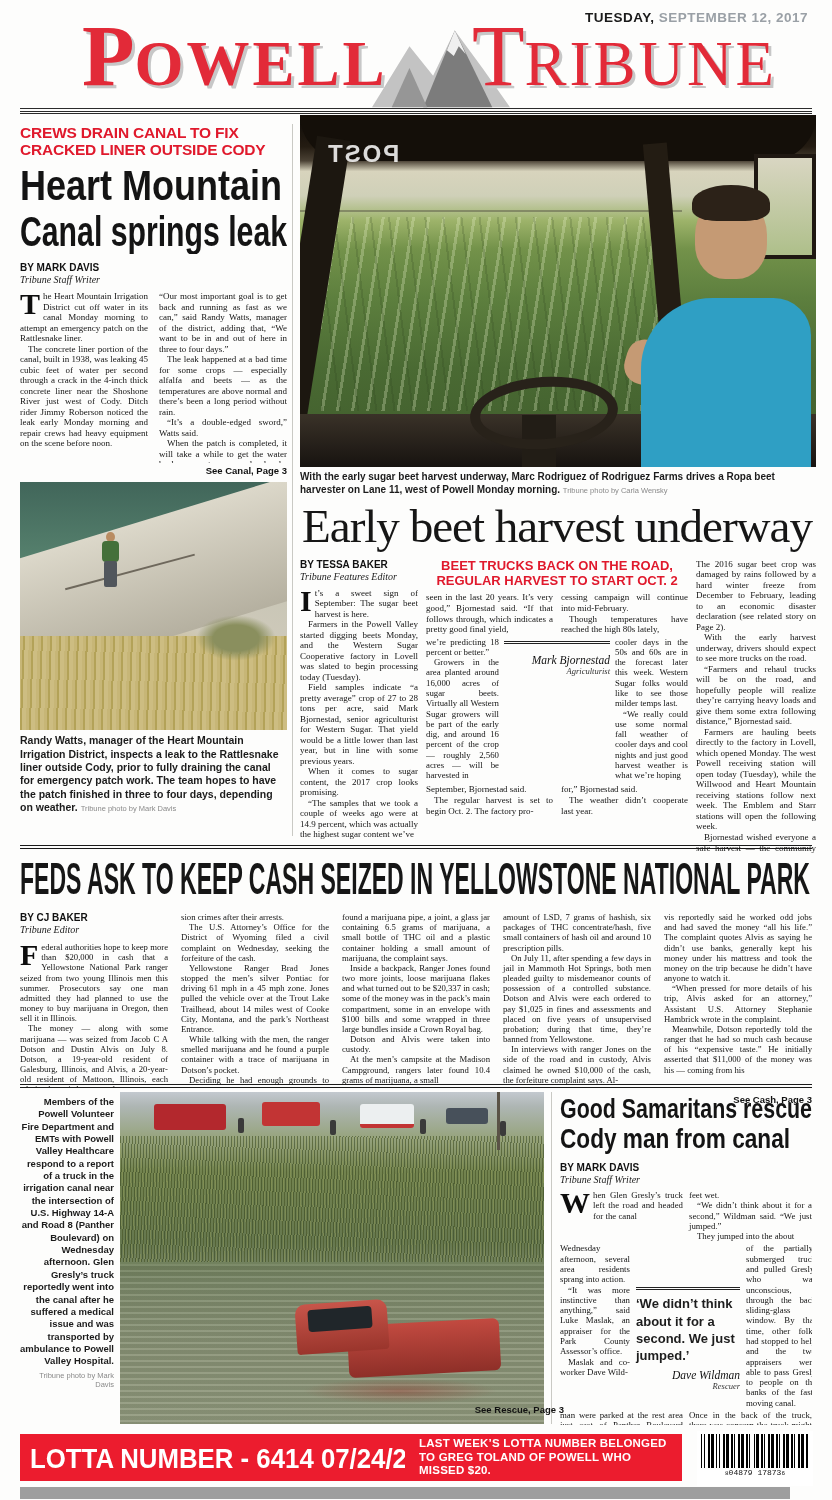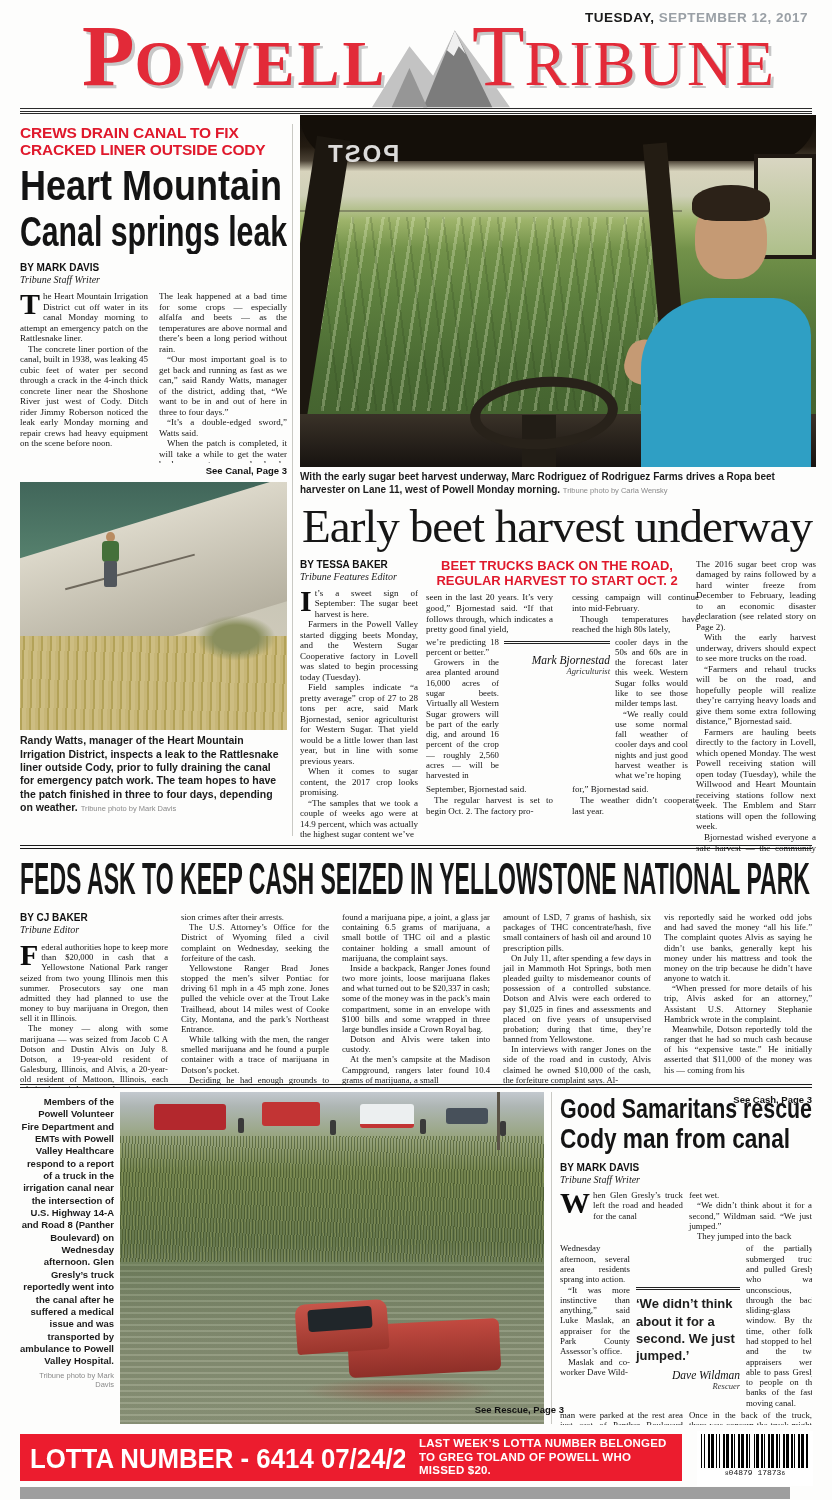--- a/index.html
+++ b/index.html
@@ -91,21 +91,21 @@
                 background:linear-gradient(#d9d6c2,#aebf8a); }
   .pa-post { position:absolute; top:7%; left:5%; font:700 24px "Liberation Sans",sans-serif; color:rgba(255,255,255,.85);
              transform:scaleX(-1); letter-spacing:2px; }
 
   .beet-cap { margin-top:4px; font-size:10px; }
   .beet-headline { margin-top:3px; }
   .beet-body { margin-top:3px; display:flex; gap:8px; height:294px; overflow:hidden; }
   .bb-col1 { width:118px; flex:none; }
   .bb-mid { width:262px; flex:none; }
   .bb-col4 { width:120px; flex:none; }
-  .bb-row { display:flex; gap:19px; margin-top:4px; }
+  .bb-row { display:flex; gap:8px; margin-top:4px; }
   .bb-half { width:127px; flex:none; }
   .bb-row-n { display:flex; gap:5px; margin-top:2px; }
   .bb-n { width:73px; flex:none; }
   .bb-q { width:106px; flex:none; padding-top:4px; }
   .beet .byline-block { margin-bottom:5px; }
   .nar { font-size:8.8px; }
 
   
   .feds { position:absolute; left:20px; top:854px; width:792px; }
   .feds-cols { display:flex; gap:13px; margin-top:6px; height:176px; overflow:hidden; }
@@ -190,22 +190,22 @@
     <div class="byline-block" style="margin-top:4px">
       <div class="byline-name">BY MARK DAVIS</div>
       <div class="byline-role">Tribune Staff Writer</div>
     </div>
     <div class="cols">
       <div class="col">
         <p class="body-p"><span class="dc">T</span><span>he Heart Mountain Irrigation District cut off water in its canal Monday morning to attempt an emergency patch on the Rattlesnake liner.</span></p>
         <p class="body-p">The concrete liner portion of the canal, built in 1938, was leaking 45 cubic feet of water per second through a crack in the 4-inch thick concrete liner near the Shoshone River just west of Cody. Ditch rider Jimmy Roberson noticed the leak early Monday morning and repair crews had heavy equipment on the scene before noon.</p>
       </div>
       <div class="col">
+        <p class="body-p">“Our most important goal is to get back and running as fast as we can,” said Randy Watts, manager of the district, adding that, “We want to be in and out of here in three to four days.”</p>
         <p class="body-p">The leak happened at a bad time for some crops — especially alfalfa and beets — as the temperatures are above normal and there’s been a long period without rain.</p>
-        <p class="body-p">“Our most important goal is to get back and running as fast as we can,” said Randy Watts, manager of the district, adding that, “We want to be in and out of here in three to four days.”</p>
         <p class="body-p">“It’s a double-edged sword,” Watts said.</p>
         <p class="body-p">When the patch is completed, it will take a while to get the water back up to normal levels, according to Watts.</p>
       </div>
     </div>
     <div class="jump canal-jump">See Canal, Page 3</div>
 
     <div class="photoB">
       <div class="pb-water"></div>
       <div class="pb-concrete"></div>
       <div class="pb-crack"></div>
@@ -392,21 +392,21 @@
       <div class="byline-name">BY MARK DAVIS</div>
       <div class="byline-role">Tribune Staff Writer</div>
     </div>
     <div class="rs-row">
       <div class="rs-half">
         <p class="body-p"><span class="dc">W</span><span>hen Glen Gresly’s truck left the road and headed for the canal</span></p>
       </div>
       <div class="rs-half">
         <p class="body-p">feet wet.</p>
         <p class="body-p">“We didn’t think about it for a second,” Wildman said. “We just jumped.”</p>
-        <p class="body-p">They jumped into the back</p>
+        <p class="body-p">They jumped into the about</p>
       </div>
     </div>
     <div class="rs-row">
       <div class="rs-n">
         <p class="body-p">Wednesday afternoon, several area residents sprang into action.</p>
         <p class="body-p">“It was more instinctive than anything,” said Luke Maslak, an appraiser for the Park County Assessor’s office.</p>
         <p class="body-p">Maslak and co-worker Dave Wild-</p>
       </div>
       <div class="rs-q">
         <div class="pq">

